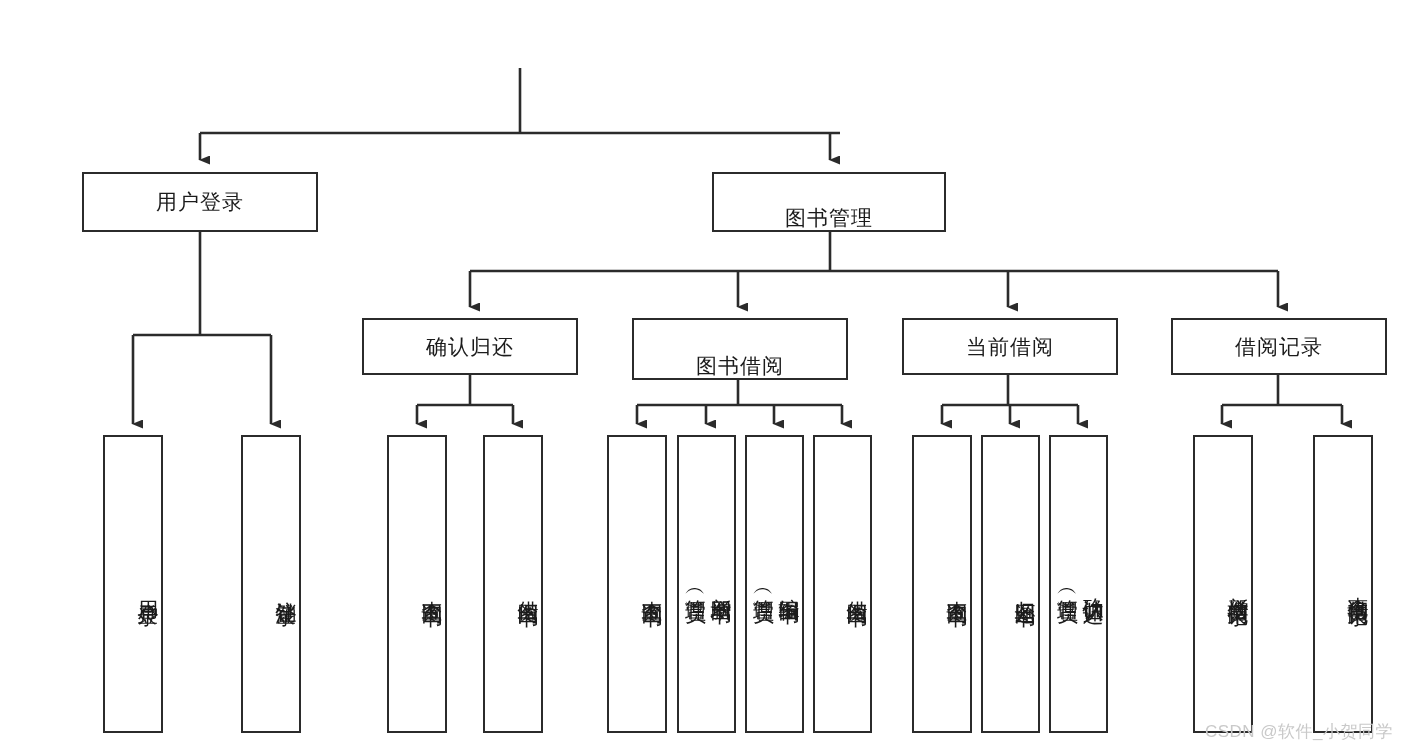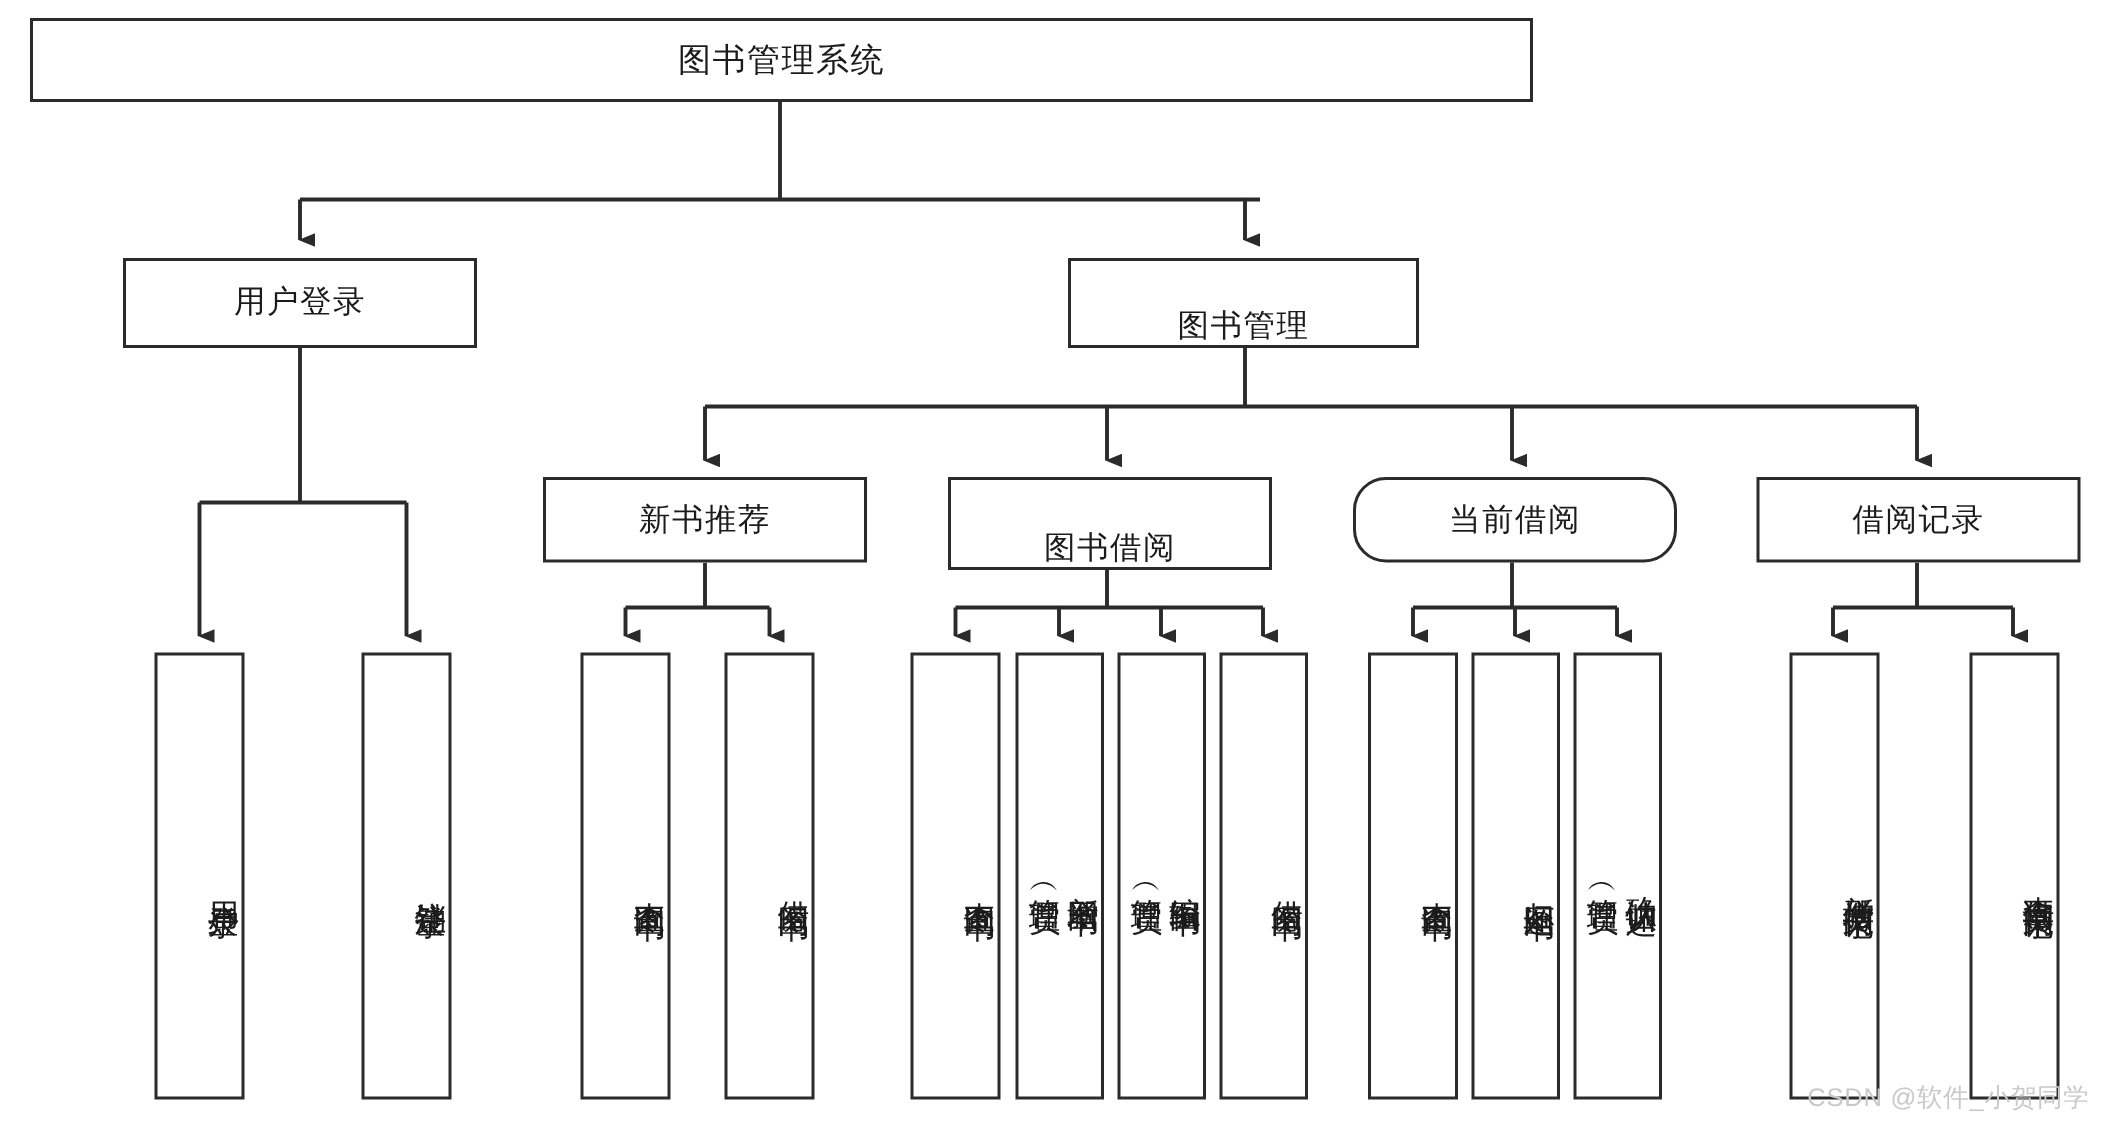--- a/index.html
+++ b/index.html
@@ -122,38 +122,35 @@
       <path d="M1010,405 L1010,424" marker-end="url(#ah)"></path>
       <path d="M1078,405 L1078,424" marker-end="url(#ah)"></path>
 
       <path d="M1278,375 L1278,405"></path>
       <path d="M1222,405 L1342,405"></path>
       <path d="M1222,405 L1222,424" marker-end="url(#ah)"></path>
       <path d="M1342,405 L1342,424" marker-end="url(#ah)"></path>
     </g>
   </svg>
 
-  <div class="node h root" style="left:20px; top:12px; width:1002px; height:56px;">
-    <span class="lbl">图书管理系统</span>
-  </div>
 
   <div class="node h" style="left:82px; top:172px; width:236px; height:60px;">
     <span class="lbl">用户登录</span>
   </div>
   <div class="node h" style="left:712px; top:172px; width:234px; height:60px;align-items:flex-end;">
     <span class="lbl">图书管理</span>
   </div>
 
   <div class="node h" style="left:362px; top:318px; width:216px; height:57px;">
-    <span class="lbl">新书推荐</span>
+    <span class="lbl">确认归还</span>
   </div>
   <div class="node h" style="left:632px; top:318px; width:216px; height:62px;align-items:flex-end;">
     <span class="lbl">图书借阅</span>
   </div>
-  <div class="node h" style="left:902px; top:318px; width:216px; height:57px;border-radius:22px;">
+  <div class="node h" style="left:902px; top:318px; width:216px; height:57px;">
     <span class="lbl">当前借阅</span>
   </div>
   <div class="node h" style="left:1171px; top:318px; width:216px; height:57px;justify-content:center;">
     <span class="lbl">借阅记录</span>
   </div>
 
   <div class="node v" style="left:103px; top:435px; width:60px; height:298px;">
     <span class="lbl">用户登录</span>
   </div>
   <div class="node v" style="left:241px; top:435px; width:60px; height:298px;">

